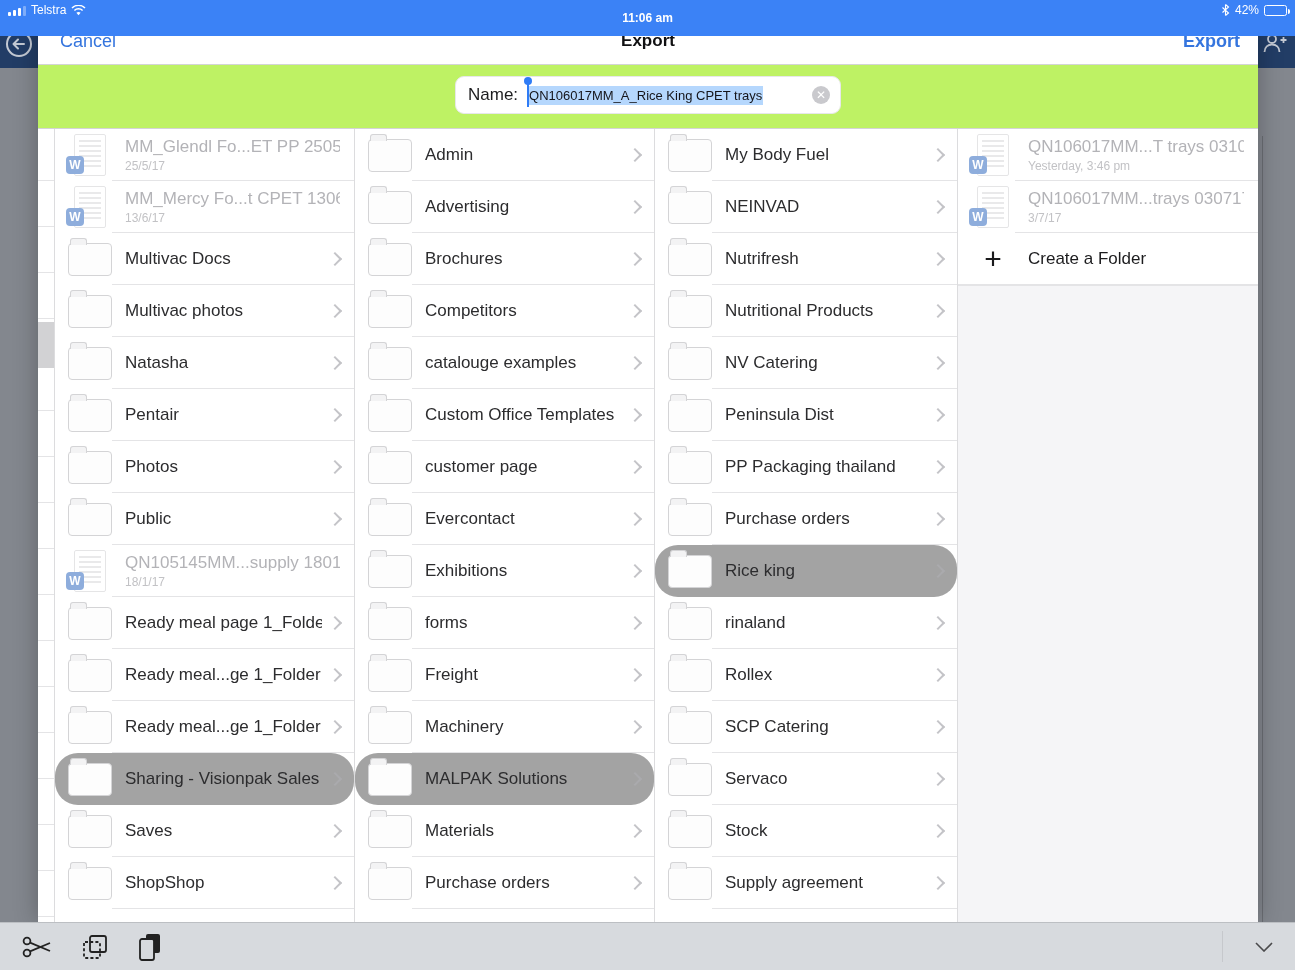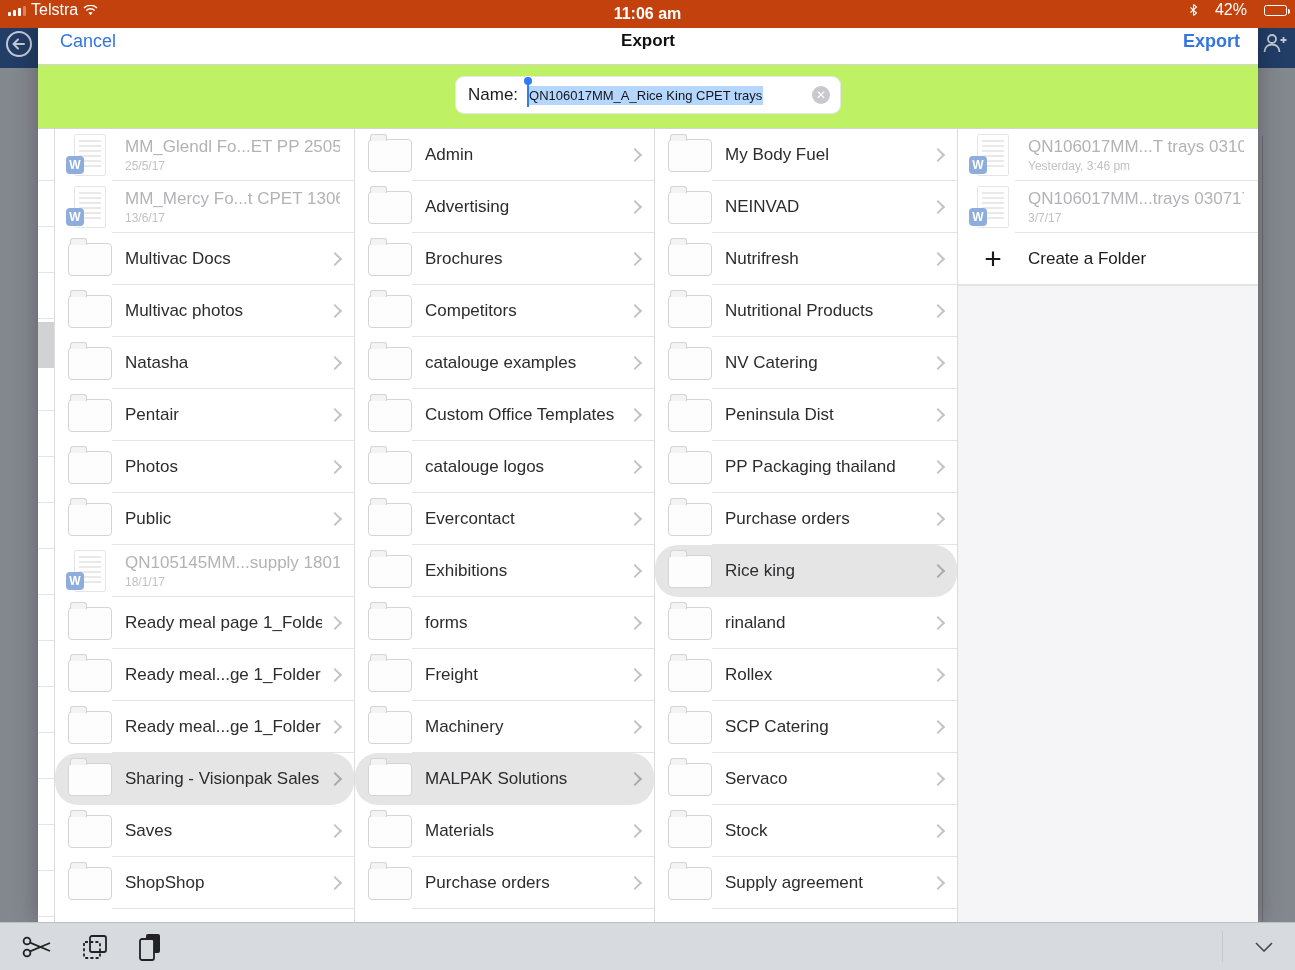--- a/index.html
+++ b/index.html
@@ -6,27 +6,27 @@
   html,body { width:1295px; height:970px; }
   body {
     font-family:"Liberation Sans", sans-serif;
     position:relative;
     background:#83878e;
     overflow:hidden;
     color:#1c1c1e;
   }
   
   .status-bar {
-    position:absolute; left:0; top:0; width:1295px; height:28px;
-    background:#c2410c; color:#fff; font-size:16px;
+    position:absolute; left:0; top:0; width:1295px; height:36px;
+    background:#3b82f6; color:#fff; font-size:12px;
     display:flex; align-items:center; z-index:5;
   }
   .sb-left { position:absolute; left:8px; top:0; height:20px; display:flex; align-items:center; gap:5px; }
   .sb-center { position:absolute; left:0; right:0; text-align:center; font-weight:700; }
-  .sb-right { position:absolute; right:8px; top:0; height:20px; display:flex; align-items:center; gap:17px; }
+  .sb-right { position:absolute; right:8px; top:0; height:20px; display:flex; align-items:center; gap:5px; }
   .signal { display:flex; align-items:flex-end; gap:2px; height:11px; }
   .signal i { display:block; width:3px; background:#fff; border-radius:1px; }
   .signal i.dim { opacity:.35; }
   .battery-shell { width:23px; height:11px; border:1px solid #fff; border-radius:2.5px; position:relative; padding:1px; }
   .battery-shell::after { content:''; position:absolute; right:-4px; top:3px; width:2px; height:5px; background:#fff; border-radius:0 2px 2px 0; }
   .battery-fill { height:100%; width:40%; background:#fff; border-radius:1px; }
   .nav-behind {
     position:absolute; left:0; top:20px; width:1295px; height:48px;
     background:#223d66; z-index:1;
   }
@@ -103,21 +103,21 @@
   .col.last { width:300px; border-right:none; background:#fff; display:flex; flex-direction:column; }
   .col-filler { flex:1; background:#f5f5f7; border-top:1px solid #e4e4e6; }
 
   .row {
     height:52px; display:flex; align-items:center; padding:0 14px 0 12px;
     position:relative; cursor:pointer; background:transparent;
   }
   .row::after {
     content:''; position:absolute; left:57px; right:0; bottom:0; height:1px; background:#e4e4e6;
   }
-  .row.selected { background:#e5e5e5;border-radius:23px; }
+  .row.selected { background:#a3a3a3;border-radius:23px; }
   .row.selected::after { display:none; }
   .icon-slot { width:46px; flex:none; display:flex; align-items:center; justify-content:center; margin-right:12px; }
 
   .folder-ic { width:44px; height:33px; border:1.5px solid #d4d4d6; border-radius:4px; background:#fdfdfd; position:relative; }
   .folder-ic::before {
     content:''; position:absolute; top:-6px; left:1px; width:15px; height:6px;
     border:1.5px solid #d4d4d6; border-bottom:none; border-radius:3px 3px 0 0; background:#f3f3f4;
   }
 
   .doc-ic { width:32px; height:42px; background:#fff; border:1px solid #d6d6d8; border-radius:2px; position:relative; }
@@ -404,21 +404,21 @@
           <span class="lbl-wrap">
             <span class="lbl">Custom Office Templates</span>
           </span>
           <span class="chev"></span>
         </div>
         <div class="row">
           <span class="icon-slot">
             <span class="folder-ic"></span>
           </span>
           <span class="lbl-wrap">
-            <span class="lbl">catalouge logos</span>
+            <span class="lbl">customer page</span>
           </span>
           <span class="chev"></span>
         </div>
         <div class="row">
           <span class="icon-slot">
             <span class="folder-ic"></span>
           </span>
           <span class="lbl-wrap">
             <span class="lbl">Evercontact</span>
           </span>

